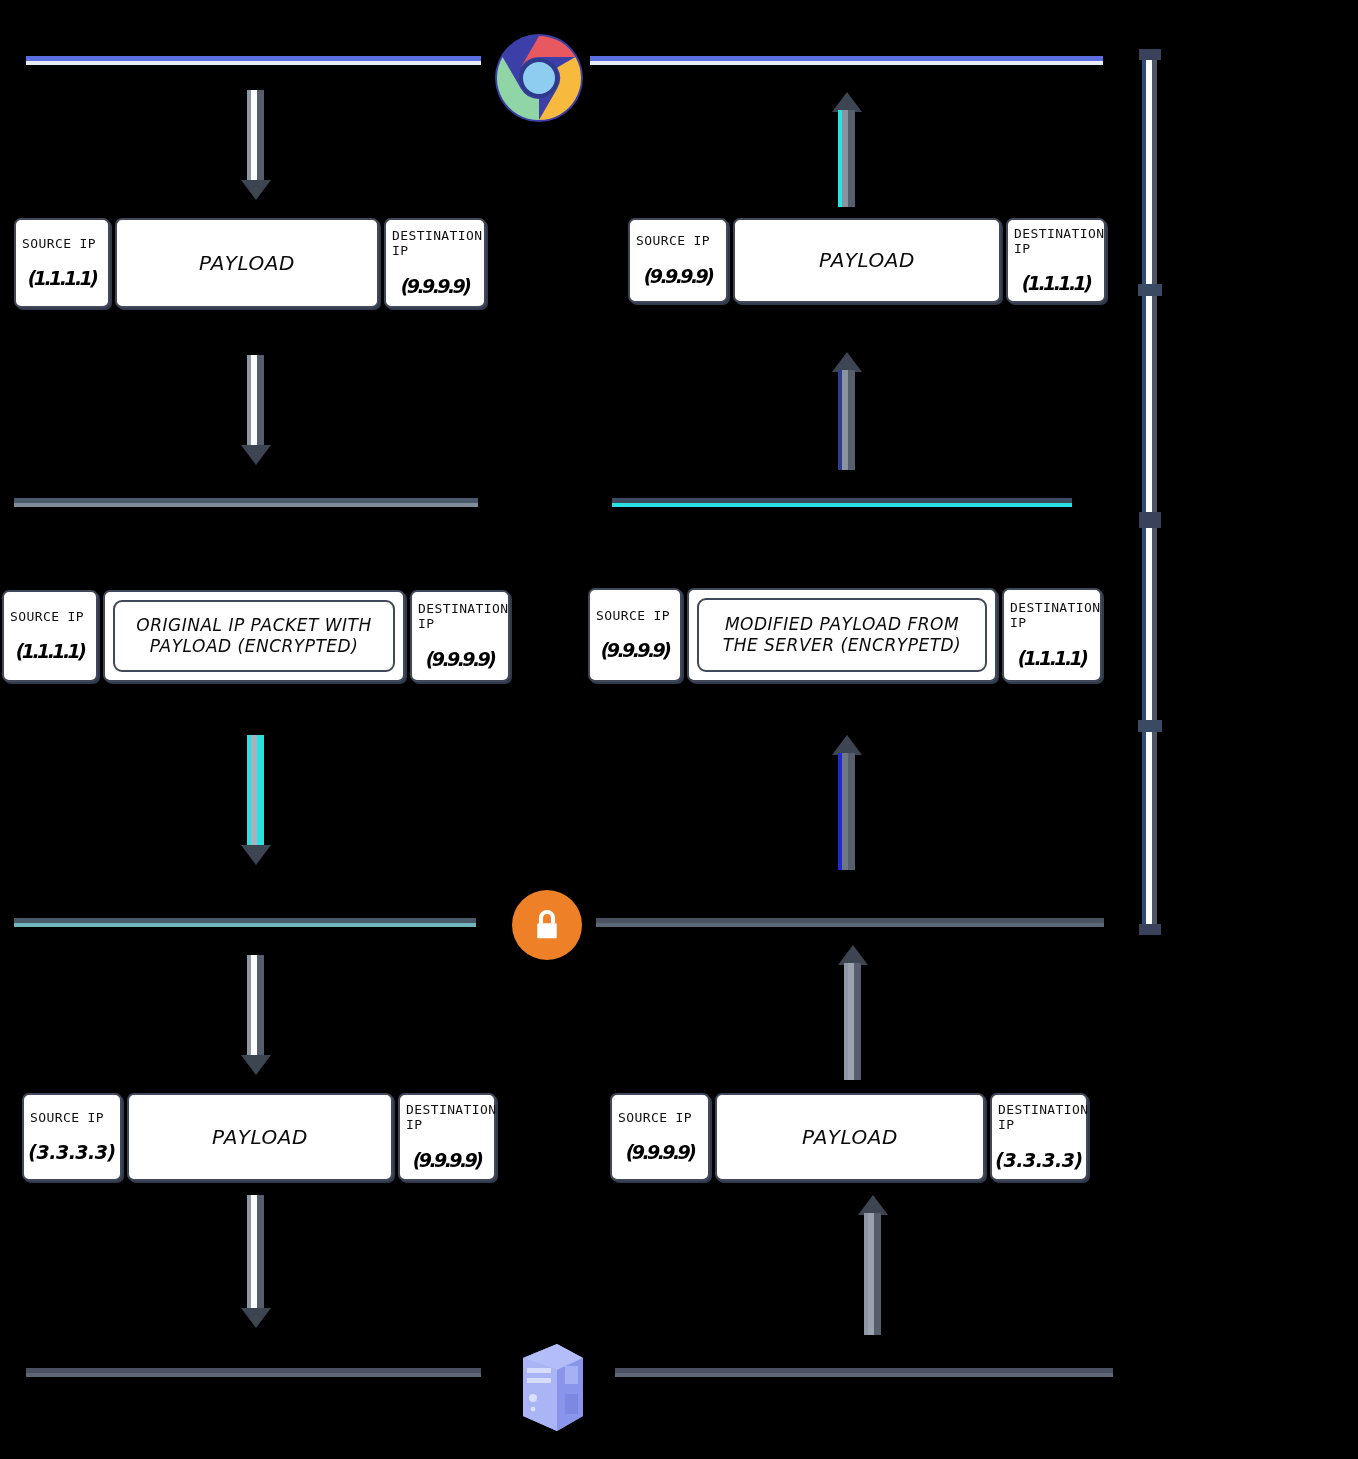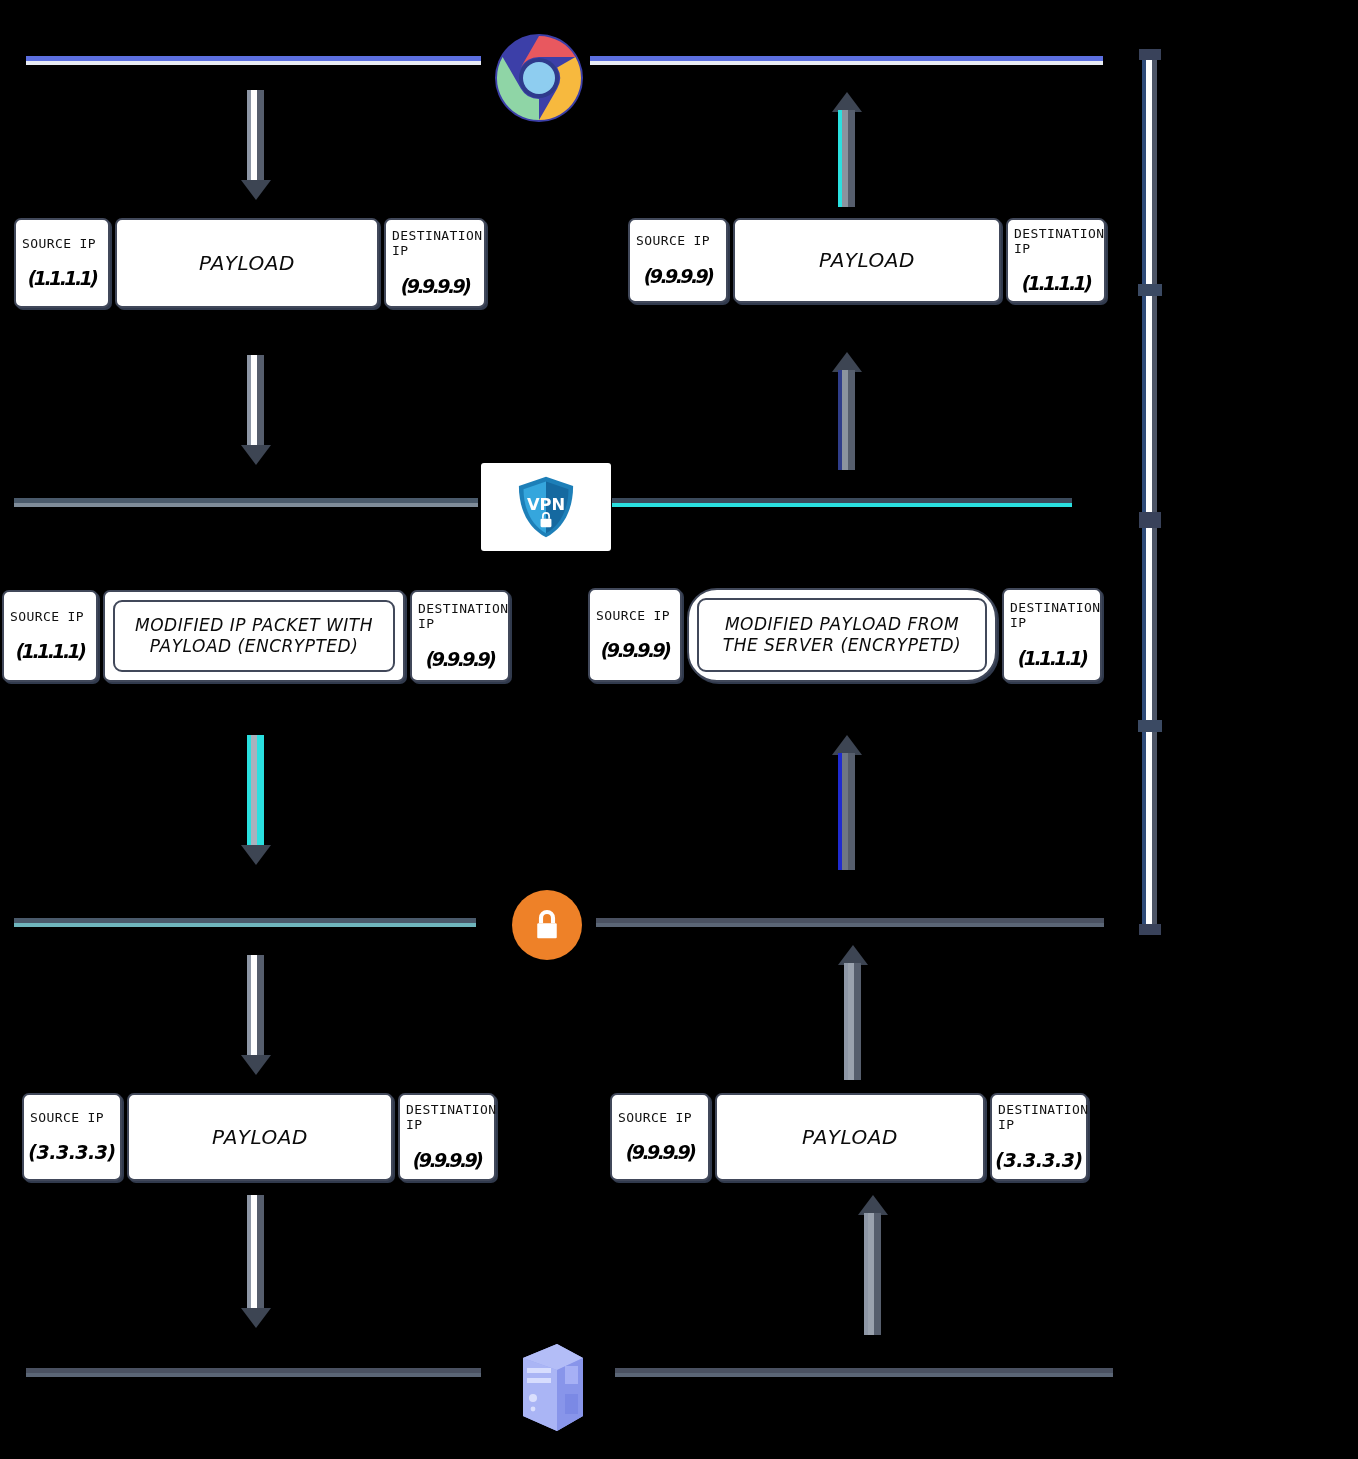--- a/index.html
+++ b/index.html
@@ -357,30 +357,20 @@
     <svg viewBox="0 0 100 100" width="100" height="100" aria-hidden="true">
       <circle cx="50" cy="50" r="44" fill="#3c3fa8"></circle>
       <path d="M50 8 A42 42 0 0 1 86.4 29 L50 29 A21 21 0 0 0 31.8 39.5 Z" fill="#e8585f"></path>
       <path d="M86.4 29 A42 42 0 0 1 50 92 L68.2 60.5 A21 21 0 0 0 68.2 39.5 Z" fill="#f7b93e"></path>
       <path d="M50 92 A42 42 0 0 1 13.6 29 L31.8 60.5 A21 21 0 0 0 50 71 Z" fill="#8fd5a6"></path>
       <circle cx="50" cy="50" r="20" fill="#2e3a8c"></circle>
       <circle cx="50" cy="50" r="16" fill="#8ecdf0"></circle>
     </svg>
   </div>
 
-  <div class="node vpn-card" style="left:481px; top:463px; width:130px; height:88px;">
-    <svg viewBox="0 0 80 84" width="62" height="66" aria-hidden="true">
-      <path d="M40 3 L75 15 C75 46 62 70 40 81 C18 70 5 46 5 15 Z" fill="#1d7fb8"></path>
-      <path d="M40 9 L69 19 C69 45 58 66 40 76 C40 76 40 9 40 9 Z" fill="#1569a0"></path>
-      <path d="M40 9 L11 19 C11 45 22 66 40 76 Z" fill="#35a6dd"></path>
-      <text x="40" y="46" font-family="DejaVu Sans, sans-serif" font-size="21" font-weight="700" fill="#ffffff" text-anchor="middle">VPN</text>
-      <rect x="33" y="57" width="14" height="11" rx="1.5" fill="#ffffff"></rect>
-      <path d="M36 57 v-3.5 a4 4 0 0 1 8 0 V57" fill="none" stroke="#ffffff" stroke-width="2.2"></path>
-    </svg>
-  </div>
 
   <div class="node lock-badge" style="left:512px; top:890px; width:70px; height:70px;">
     <svg viewBox="0 0 40 44" width="30" height="33" aria-hidden="true">
       <rect x="7" y="19" width="26" height="20" rx="1.5" fill="#ffffff"></rect>
       <path d="M12 19 v-7 a8 8 0 0 1 16 0 v7" fill="none" stroke="#ffffff" stroke-width="5.5"></path>
     </svg>
   </div>
 
   <div class="node" style="left:505px; top:1336px; width:90px; height:100px;">
     <svg viewBox="0 0 90 100" width="90" height="100" aria-hidden="true">
@@ -425,35 +415,35 @@
     </div>
   </div>
 
   <div class="packet" style="left:2px; top:590px; width:508px; height:92px;">
     <div class="cell ipcell" style="width:96px;">
       <span class="lbl">SOURCE IP</span>
       <span class="ip">(1.1.1.1)</span>
     </div>
     <div class="cell payload framed" style="width:290px;">
       <div class="inner-frame">
-        <span class="payload-text" style="font-size:17px;">MODIFIED IP PACKET WITH PAYLOAD (ENCRYPTED)</span>
+        <span class="payload-text" style="font-size:17px;">ORIGINAL IP PACKET WITH PAYLOAD (ENCRYPTED)</span>
       </div>
     </div>
     <div class="cell ipcell" style="width:100px;">
       <span class="lbl">DESTINATION IP</span>
       <span class="ip">(9.9.9.9)</span>
     </div>
   </div>
 
   <div class="packet" style="left:588px; top:588px; width:514px; height:94px;">
     <div class="cell ipcell" style="width:94px;">
       <span class="lbl">SOURCE IP</span>
       <span class="ip">(9.9.9.9)</span>
     </div>
-    <div class="cell payload framed" style="width:300px;border-radius:30px;">
+    <div class="cell payload framed" style="width:300px;">
       <div class="inner-frame">
         <span class="payload-text" style="font-size:17px;">MODIFIED PAYLOAD FROM THE SERVER (ENCRYPETD)</span>
       </div>
     </div>
     <div class="cell ipcell" style="width:100px;">
       <span class="lbl">DESTINATION IP</span>
       <span class="ip">(1.1.1.1)</span>
     </div>
   </div>
 

